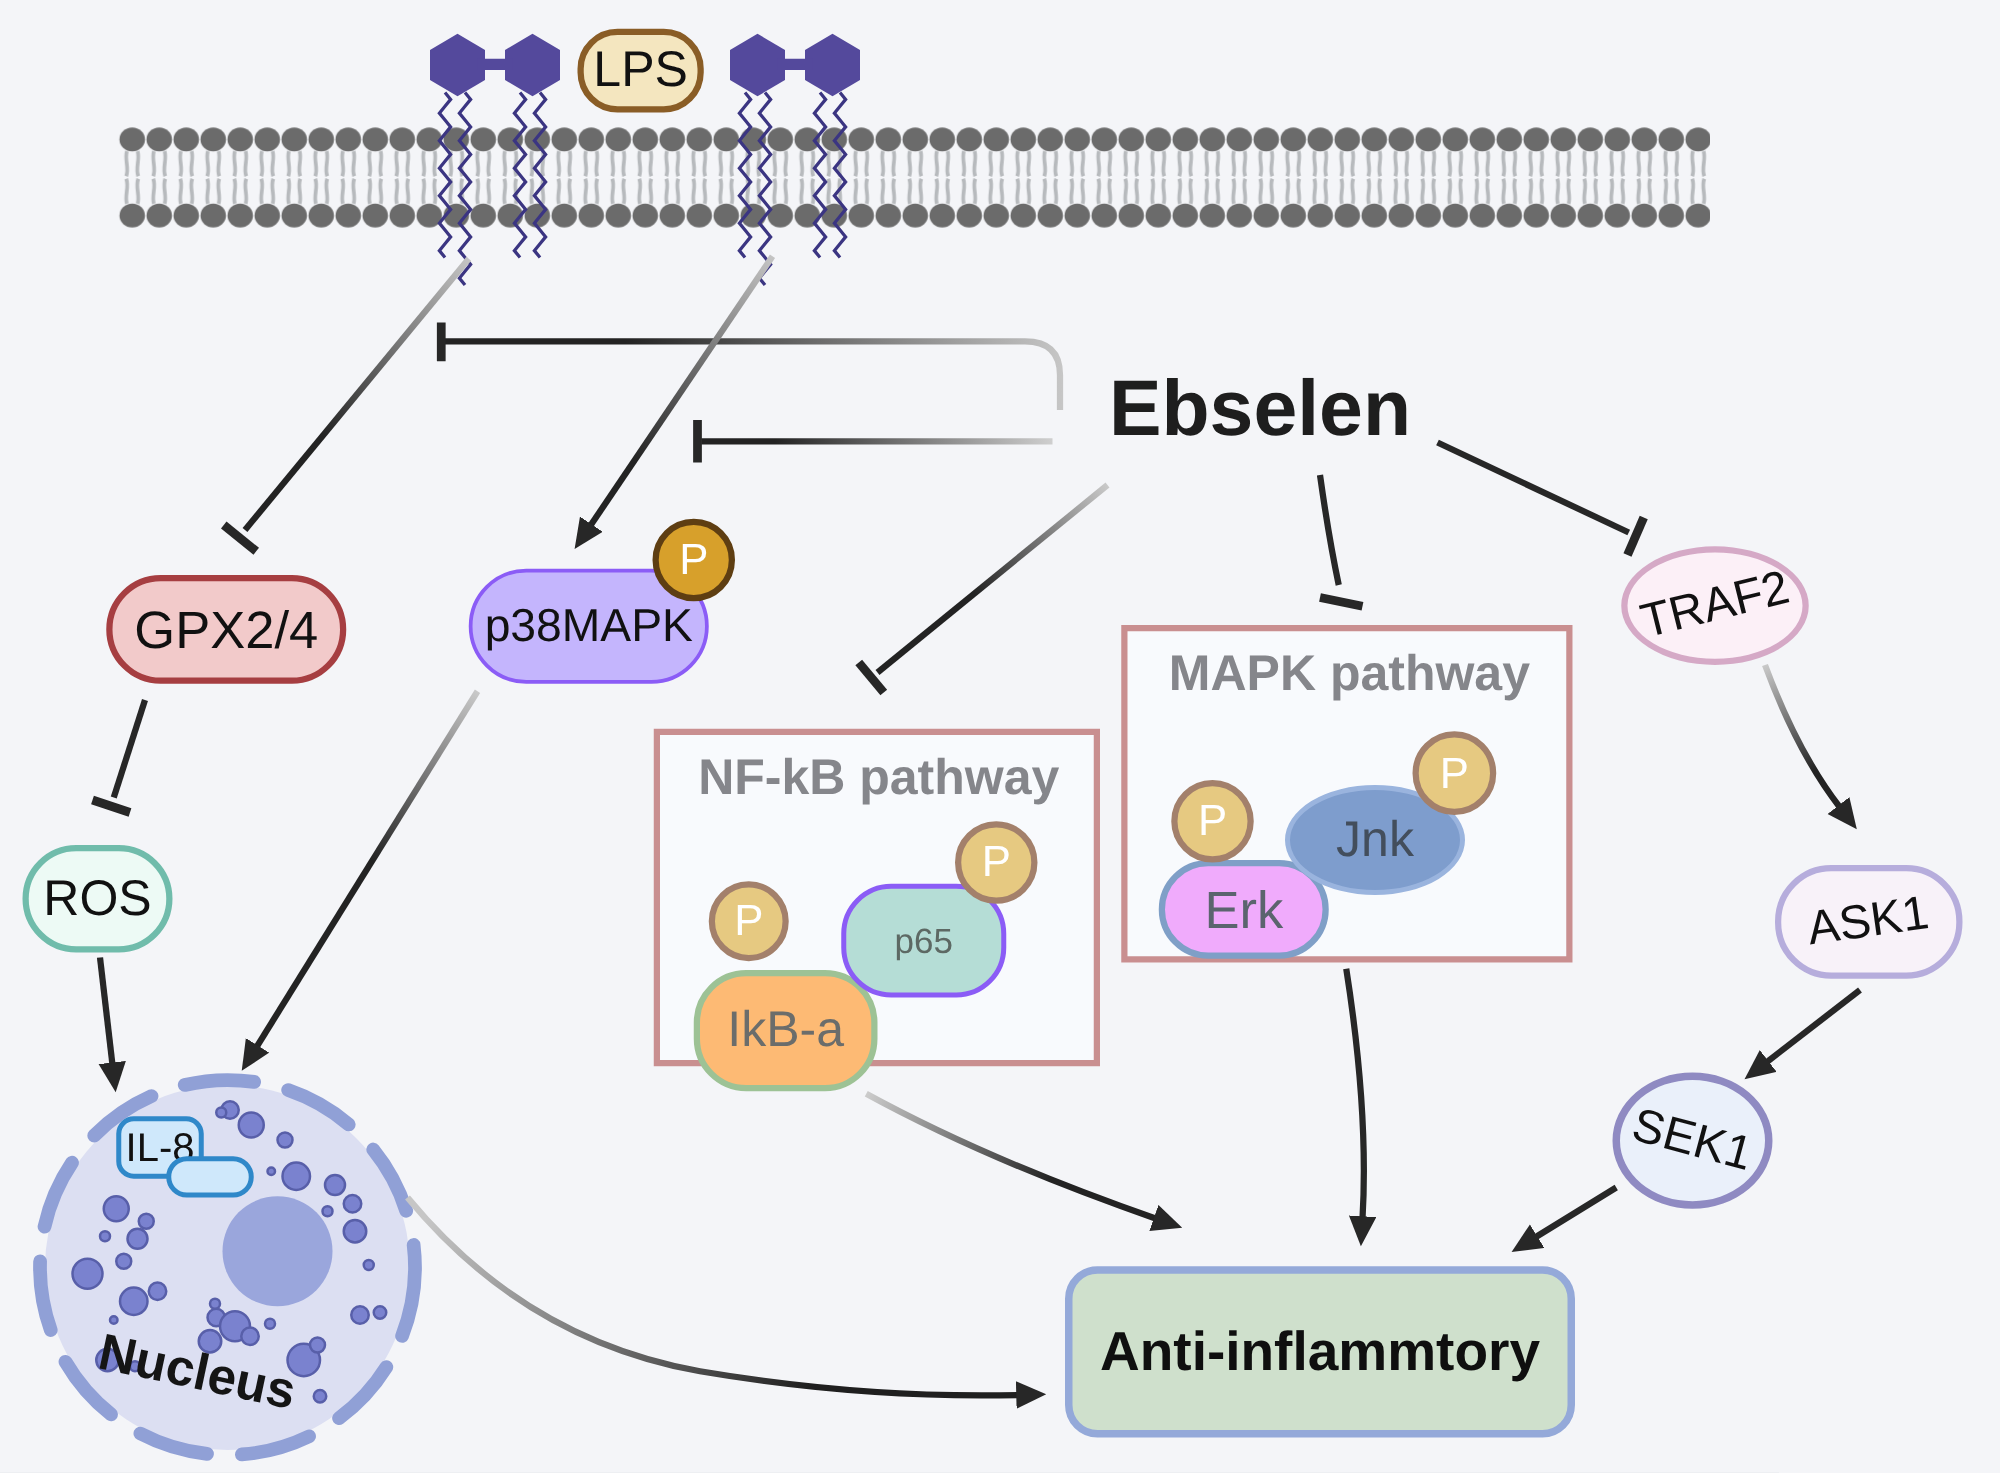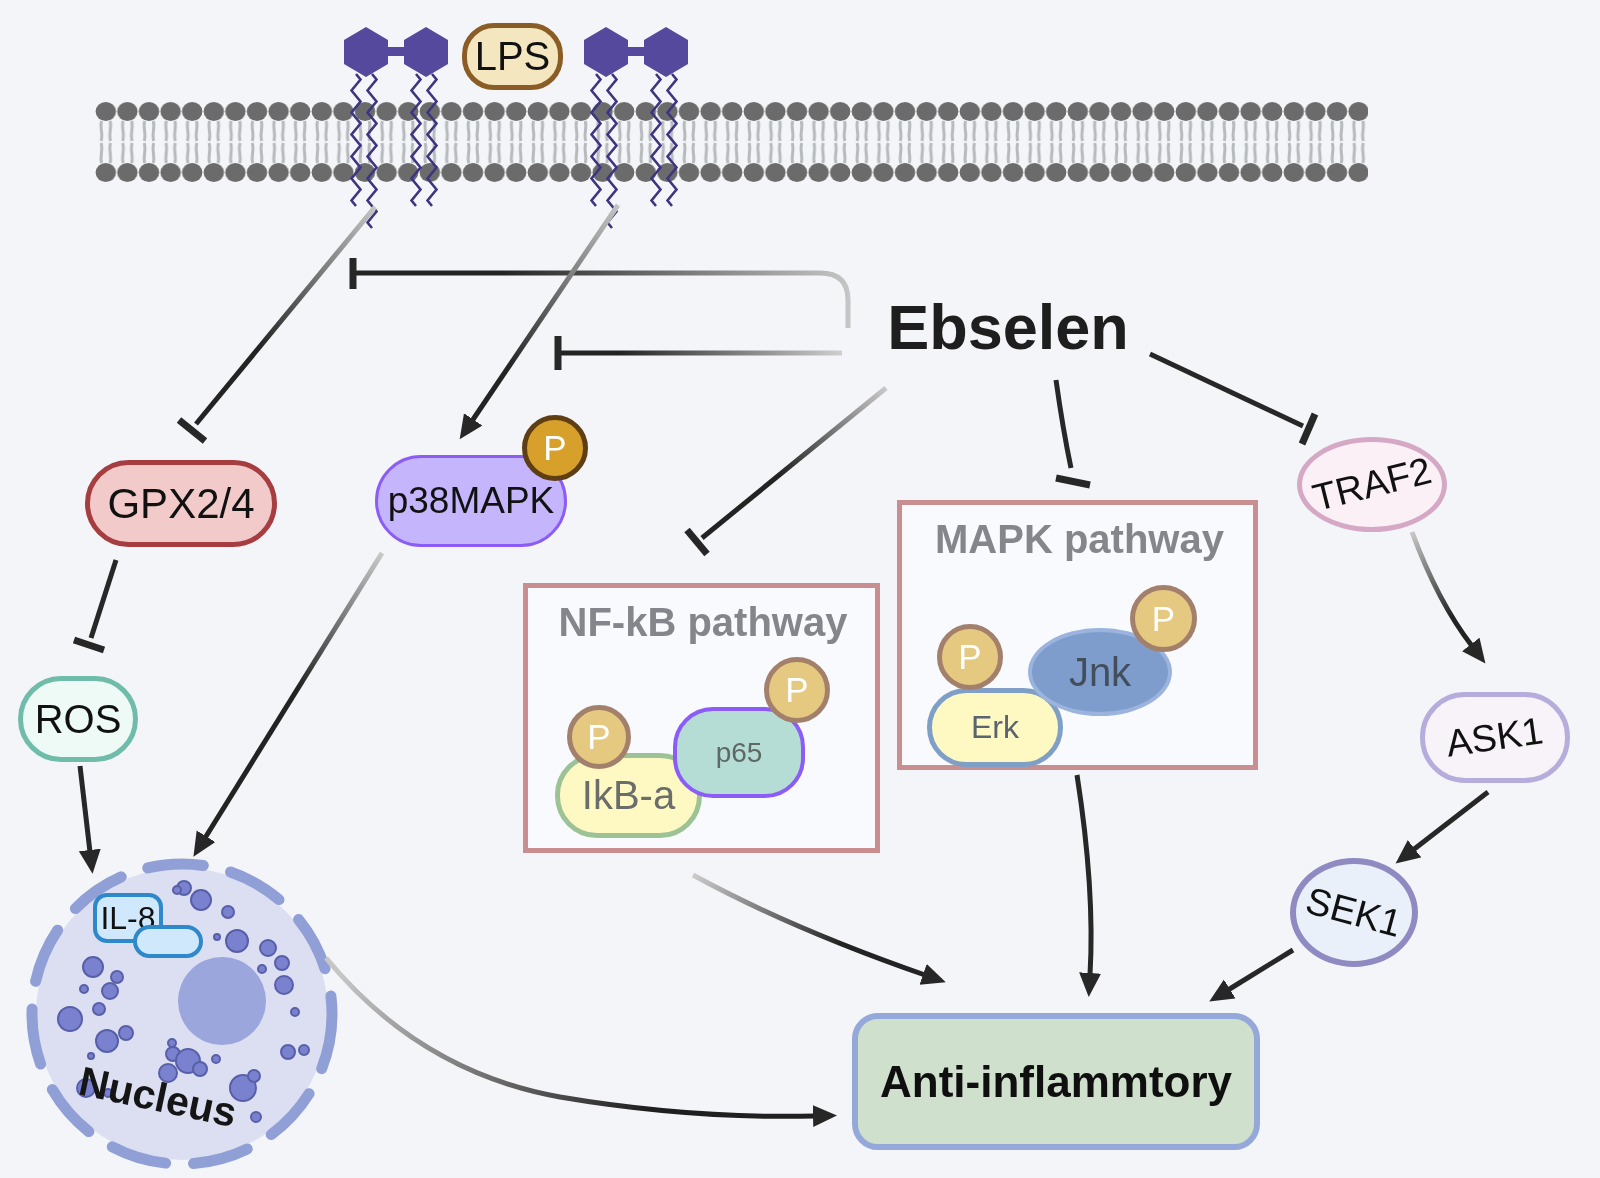--- a/index.html
+++ b/index.html
@@ -23,28 +23,28 @@
   .pcircle{border-radius:50%;color:#fff;font-size:35px;}
   .p-p38{left:522px;top:415px;width:66px;height:66px;background:#d7a02b;border:5px solid #5e3e12;}
   .p-tan{background:#e6c981;border:5px solid #a3806b;}
   
   .pathbox{position:absolute;box-sizing:border-box;background:#f8fafd;border:5px solid #c98f90;}
   .nfkb-box{left:523px;top:583px;width:357px;height:270px;}
   .mapk-box{left:897px;top:500px;width:361px;height:270px;}
   .pathtitle{position:absolute;font-size:40px;font-weight:bold;color:#85868b;text-align:center;}
   .nfkb-title{left:533px;top:600px;width:340px;}
   .mapk-title{left:907px;top:517px;width:345px;}
-  .ikba{left:555px;top:753px;width:147px;height:85px;background:#fef9c3;border:5px solid #9dc295;
+  .ikba{left:555px;top:776px;width:147px;height:97px;background:#fdba74;border:5px solid #9dc295;
         border-radius:42px;font-size:40px;color:#6b6d6b;}
   .p65{left:673px;top:707px;width:132px;height:91px;background:#b5ddd6;border:4px solid #8b5cf6;
        border-radius:40px;font-size:28px;color:#5d6964;}
   .p-ikba{left:567px;top:705px;width:64px;height:64px;}
   .p-p65{left:764px;top:657px;width:66px;height:66px;}
-  .erk{left:927px;top:688px;width:136px;height:79px;background:#fef9c3;border:5px solid #7f9fc7;
-       border-radius:40px;font-size:32px;color:#5b646e;}
+  .erk{left:927px;top:688px;width:136px;height:79px;background:#f0abfc;border:5px solid #7f9fc7;
+       border-radius:40px;font-size:42px;color:#5b646e;}
   .jnk{left:1028px;top:628px;width:144px;height:88px;background:#7e9dcd;border:4px solid #9ab4de;
        border-radius:50%;font-size:40px;color:#434e5c;}
   .p-erk{left:937px;top:624px;width:66px;height:66px;}
   .p-jnk{left:1130px;top:585px;width:67px;height:67px;}
   
   .traf2{left:1297px;top:437px;width:150px;height:95px;background:#fcf0f7;border:5px solid #d5a9c6;
          border-radius:50%;font-size:38px;}
   .traf2 span{transform:rotate(-14deg);}
   .ask1{left:1420px;top:692px;width:150px;height:91px;background:#f8f2f9;border:5px solid #b6addc;
         border-radius:45px;font-size:38px;}

